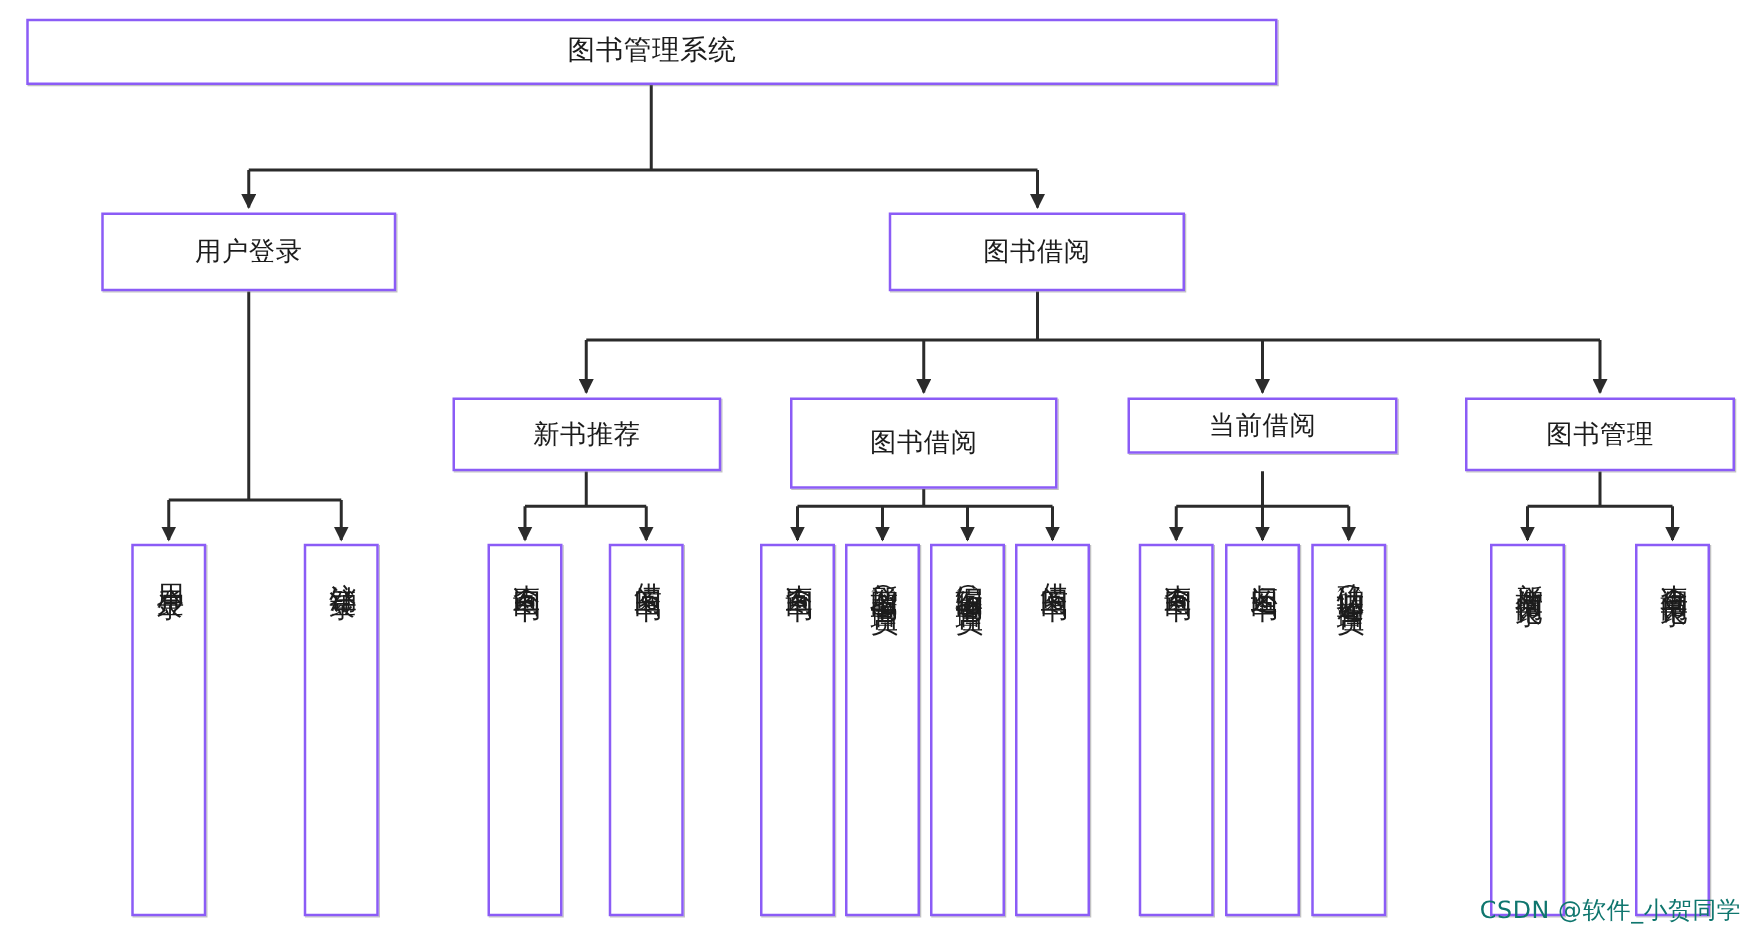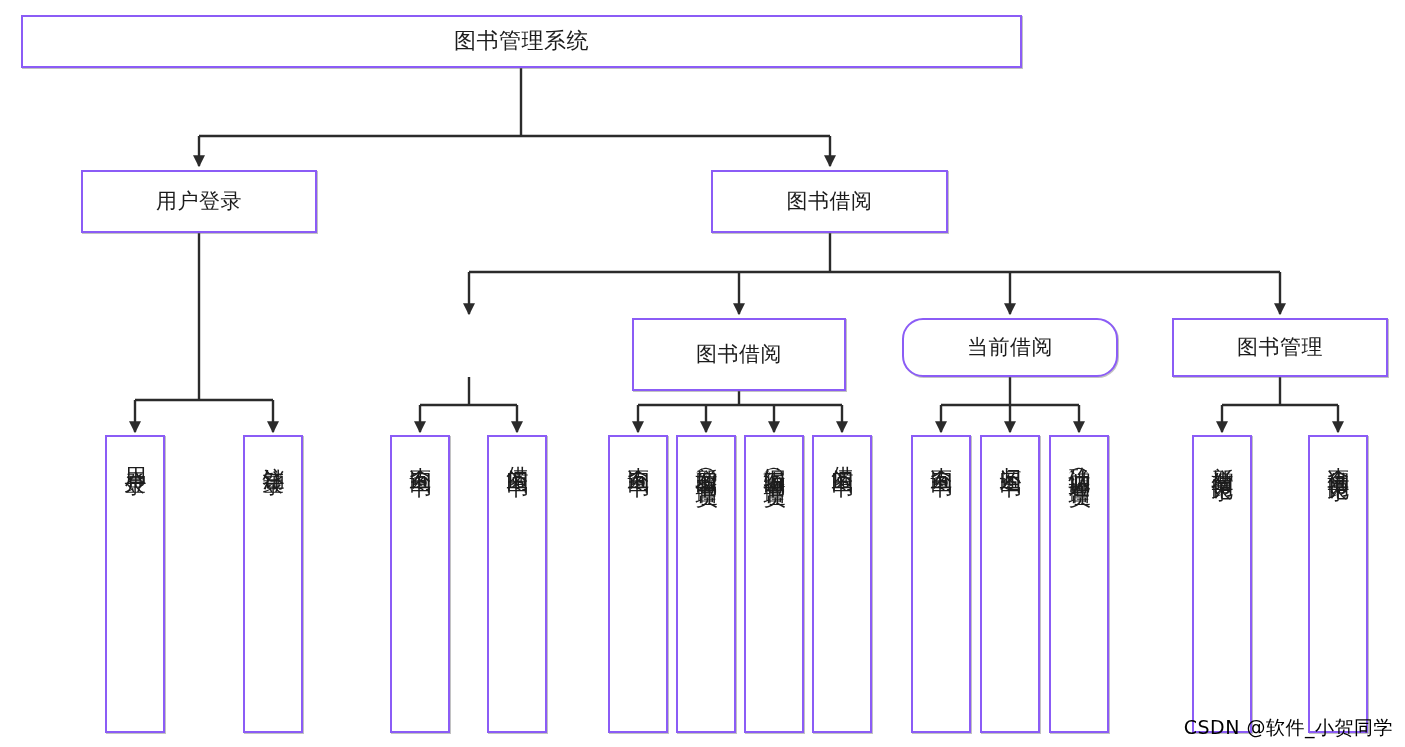--- a/index.html
+++ b/index.html
@@ -54,21 +54,21 @@
     text-orientation: upright;
     font-size: 22px;
     letter-spacing: 3px;
     white-space: nowrap;
   }
   .watermark {
     position: absolute;
     right: 12px;
     bottom: 6px;
     font-size: 19px;
-    color: #000000;
+    color: #0f766e;
     letter-spacing: 0.5px;
     white-space: nowrap;
   }
 </style>
 </head>
 <body>
 
 <div id="canvas">
 
   <svg id="edges" viewBox="0 0 1405 747" xmlns="http://www.w3.org/2000/svg">
@@ -125,24 +125,27 @@
     <span class="label">图书管理系统</span>
   </div>
 
   <div class="node horiz" style="left:81px; top:170px; width:236px; height:63px;">
     <span class="label">用户登录</span>
   </div>
   <div class="node horiz" style="left:711px; top:170px; width:237px; height:63px;">
     <span class="label">图书借阅</span>
   </div>
 
+  <div class="node horiz" style="left:362px; top:318px; width:215px; height:59px;">
+    <span class="label">新书推荐</span>
+  </div>
   <div class="node horiz" style="left:632px; top:318px; width:214px; height:73px;">
     <span class="label">图书借阅</span>
   </div>
-  <div class="node horiz" style="left:902px; top:318px; width:216px; height:59px;border-radius:21px;">
+  <div class="node horiz" style="left:902px; top:318px; width:216px; height:45px;">
     <span class="label">当前借阅</span>
   </div>
   <div class="node horiz" style="left:1172px; top:318px; width:216px; height:59px;">
     <span class="label">图书管理</span>
   </div>
 
   <div class="node vert" style="left:105px; top:435px; width:60px; height:298px;">
     <span class="label">用户登录</span>
   </div>
   <div class="node vert" style="left:243px; top:435px; width:60px; height:298px;">

